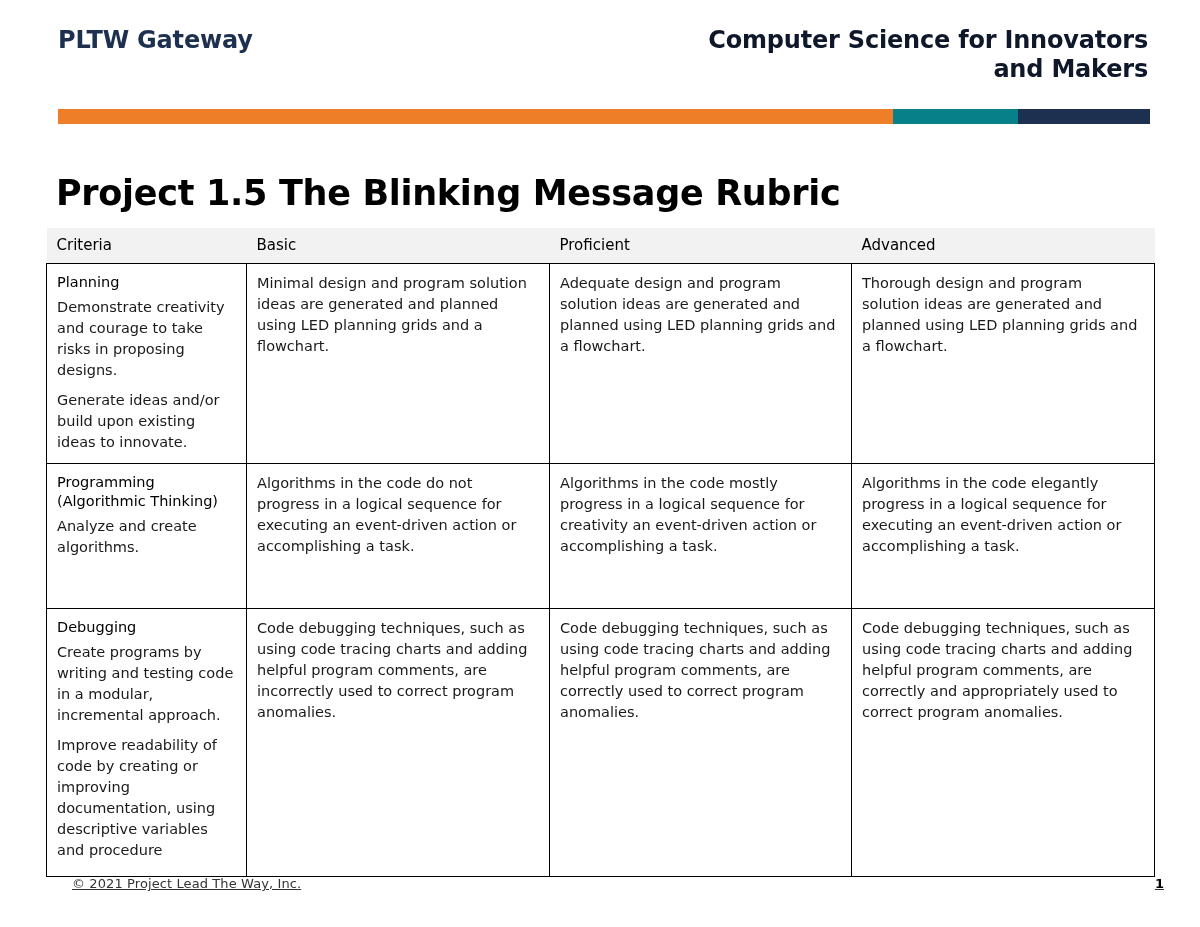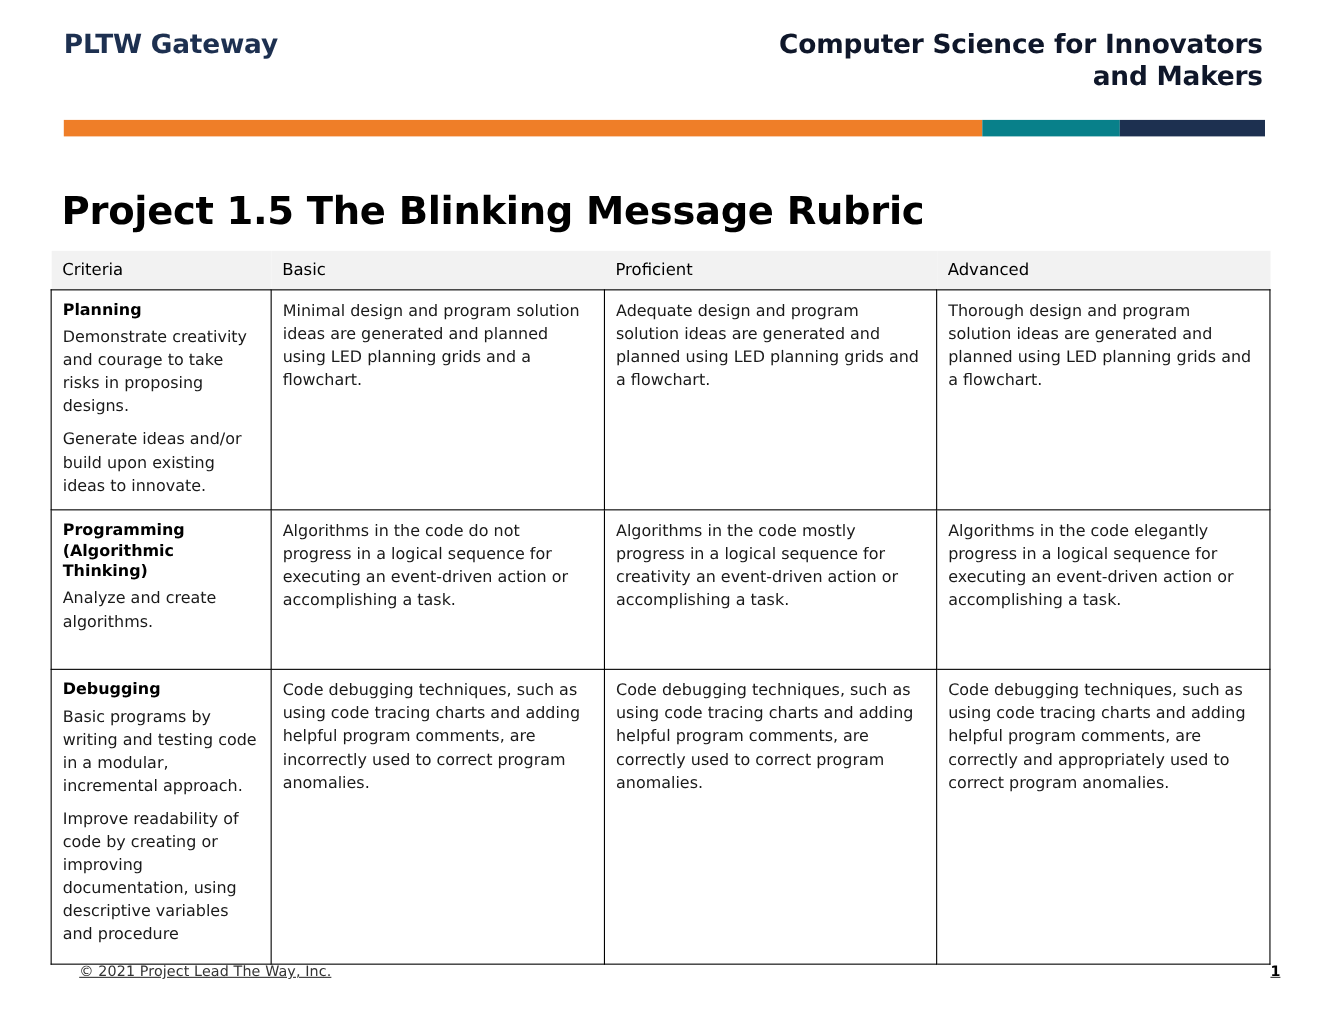--- a/index.html
+++ b/index.html
@@ -110,21 +110,21 @@
   table.rubric tbody td {
     border: 1.5px solid #000000;
     vertical-align: top;
     padding: 9px 10px 10px 10px;
     font-size: 14.5px;
     line-height: 1.45;
     color: #1a1a1a;
     overflow: hidden;
   }
   td.criteria-cell .crit-name {
-    font-weight: bold;
+    font-weight: normal;
     color: #000000;
     display: block;
     margin-bottom: 5px;
     line-height: 1.3;
   }
   td.criteria-cell p,
   td.desc-cell p {
     margin: 0 0 9px 0;
   }
   td.criteria-cell p:last-child,
@@ -206,21 +206,21 @@
             <p>Analyze and create algorithms.</p>
           </td>
           <td class="desc-cell">Algorithms in the code do not progress in a logical sequence for executing an event-driven action or accomplishing a task.</td>
           <td class="desc-cell">Algorithms in the code mostly progress in a logical sequence for creativity an event-driven action or accomplishing a task.</td>
           <td class="desc-cell">Algorithms in the code elegantly progress in a logical sequence for executing an event-driven action or accomplishing a task.</td>
         </tr>
 
         <tr class="row-debugging">
           <td class="criteria-cell">
             <span class="crit-name">Debugging</span>
-            <p>Basic programs by writing and testing code in a modular, incremental approach.</p>
+            <p>Create programs by writing and testing code in a modular, incremental approach.</p>
             <p>Improve readability of code by creating or improving documentation, using descriptive variables and procedure</p>
           </td>
           <td class="desc-cell">Code debugging techniques, such as using code tracing charts and adding helpful program comments, are incorrectly used to correct program anomalies.</td>
           <td class="desc-cell">Code debugging techniques, such as using code tracing charts and adding helpful program comments, are correctly used to correct program anomalies.</td>
           <td class="desc-cell">Code debugging techniques, such as using code tracing charts and adding helpful program comments, are correctly and appropriately used to correct program anomalies.</td>
         </tr>
 
       </tbody>
     </table>
   </div>

